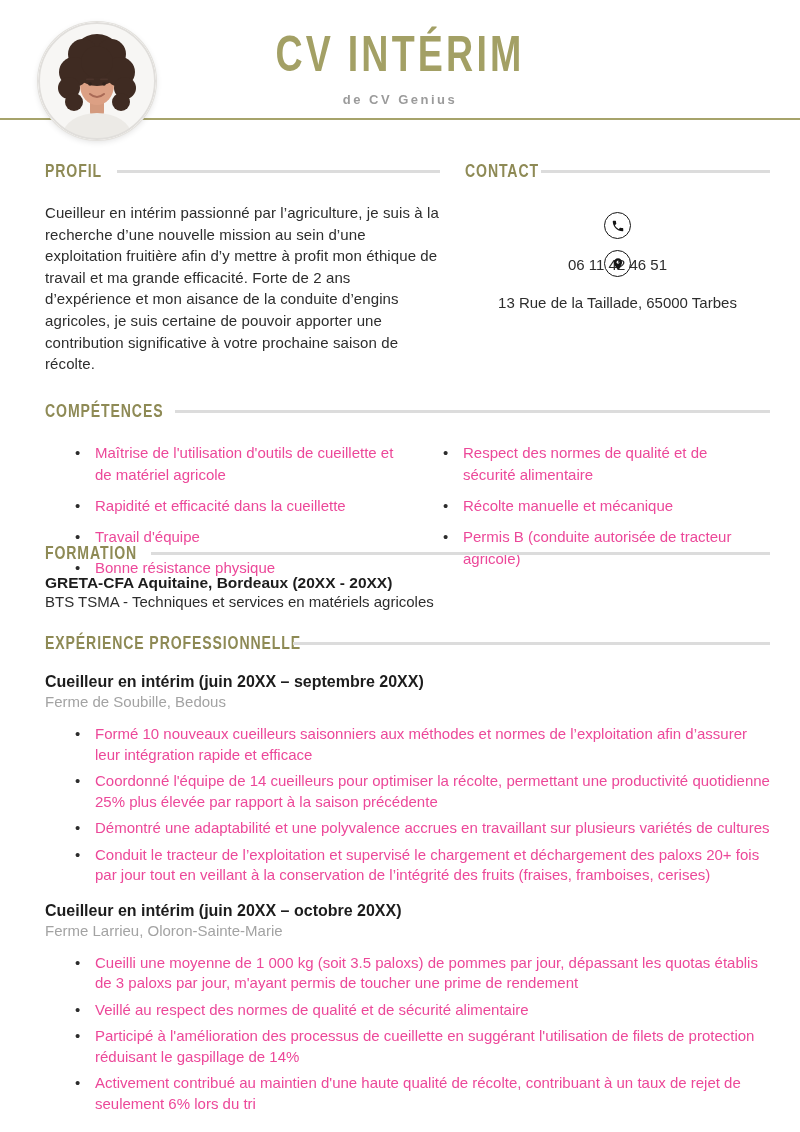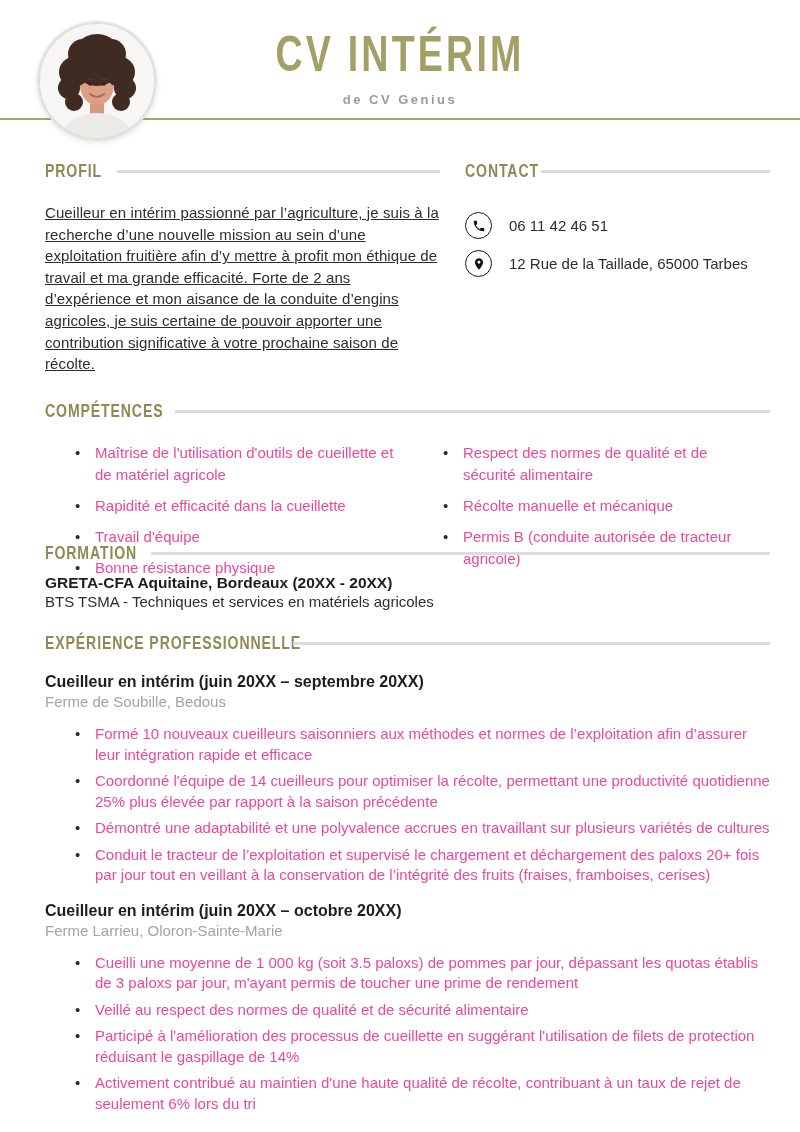--- a/index.html
+++ b/index.html
@@ -35,27 +35,27 @@
     white-space:nowrap;
   }
   .sec-line { position:absolute; top:8px; right:0; height:3px; background:#dcdcdc; }
   .line-profil { left:72px; }
   .line-contact { left:76px; }
   .line-comp { left:130px; }
   .line-form { left:106px; }
   .line-exp { left:248px; }
 
   
-  .sec-profil { position:absolute; top:162px; left:45px; width:395px;text-decoration:underline; }
+  .sec-profil { position:absolute; top:162px; left:45px; width:395px; }
   .profil-text { margin-top:20px; font-size:15px; line-height:21.6px; letter-spacing:.1px; color:#2d2d2d; }
 
   
   .sec-contact { position:absolute; top:162px; left:465px; width:305px; }
   .contact-list { margin-top:30px; }
-  .contact-item { display:flex; align-items:center; gap:17px; margin-bottom:11px; height:27px; }
+  .contact-item { display:flex; align-items:center; gap:17px; margin-bottom:11px; height:27px;flex-direction:column; }
   .cicon {
     flex:0 0 27px; width:27px; height:27px; border:1.7px solid #141414; border-radius:50%;
     display:flex; align-items:center; justify-content:center;
   }
   .cicon svg { width:14px; height:14px; fill:#141414; }
   .contact-text { font-size:15px; color:#2d2d2d; }
 
   
   .sec-comp { position:absolute; top:372px; left:45px; width:725px;margin-top:30px; }
   .cols { display:flex; margin-top:20px; }
@@ -146,21 +146,21 @@
             </svg>
         </span>
         <span class="contact-text">06 11 42 46 51</span>
       </div>
       <div class="contact-item">
         <span class="cicon">
           <svg viewBox="0 0 24 24">
               <path d="M12 2C8.13 2 5 5.13 5 9c0 5.25 7 13 7 13s7-7.75 7-13c0-3.87-3.13-7-7-7zm0 9.5c-1.38 0-2.5-1.12-2.5-2.5s1.12-2.5 2.5-2.5 2.5 1.12 2.5 2.5-1.12 2.5-2.5 2.5z"></path>
             </svg>
         </span>
-        <span class="contact-text">12 Rue de la Taillade, 65000 Tarbes</span>
+        <span class="contact-text">13 Rue de la Taillade, 65000 Tarbes</span>
       </div>
     </div>
   </section>
 
   <section class="sec-comp">
     <div class="sec-head">
       <span class="sec-label">COMPÉTENCES</span>
       <span class="sec-line line-comp"></span>
     </div>
     <div class="cols">

